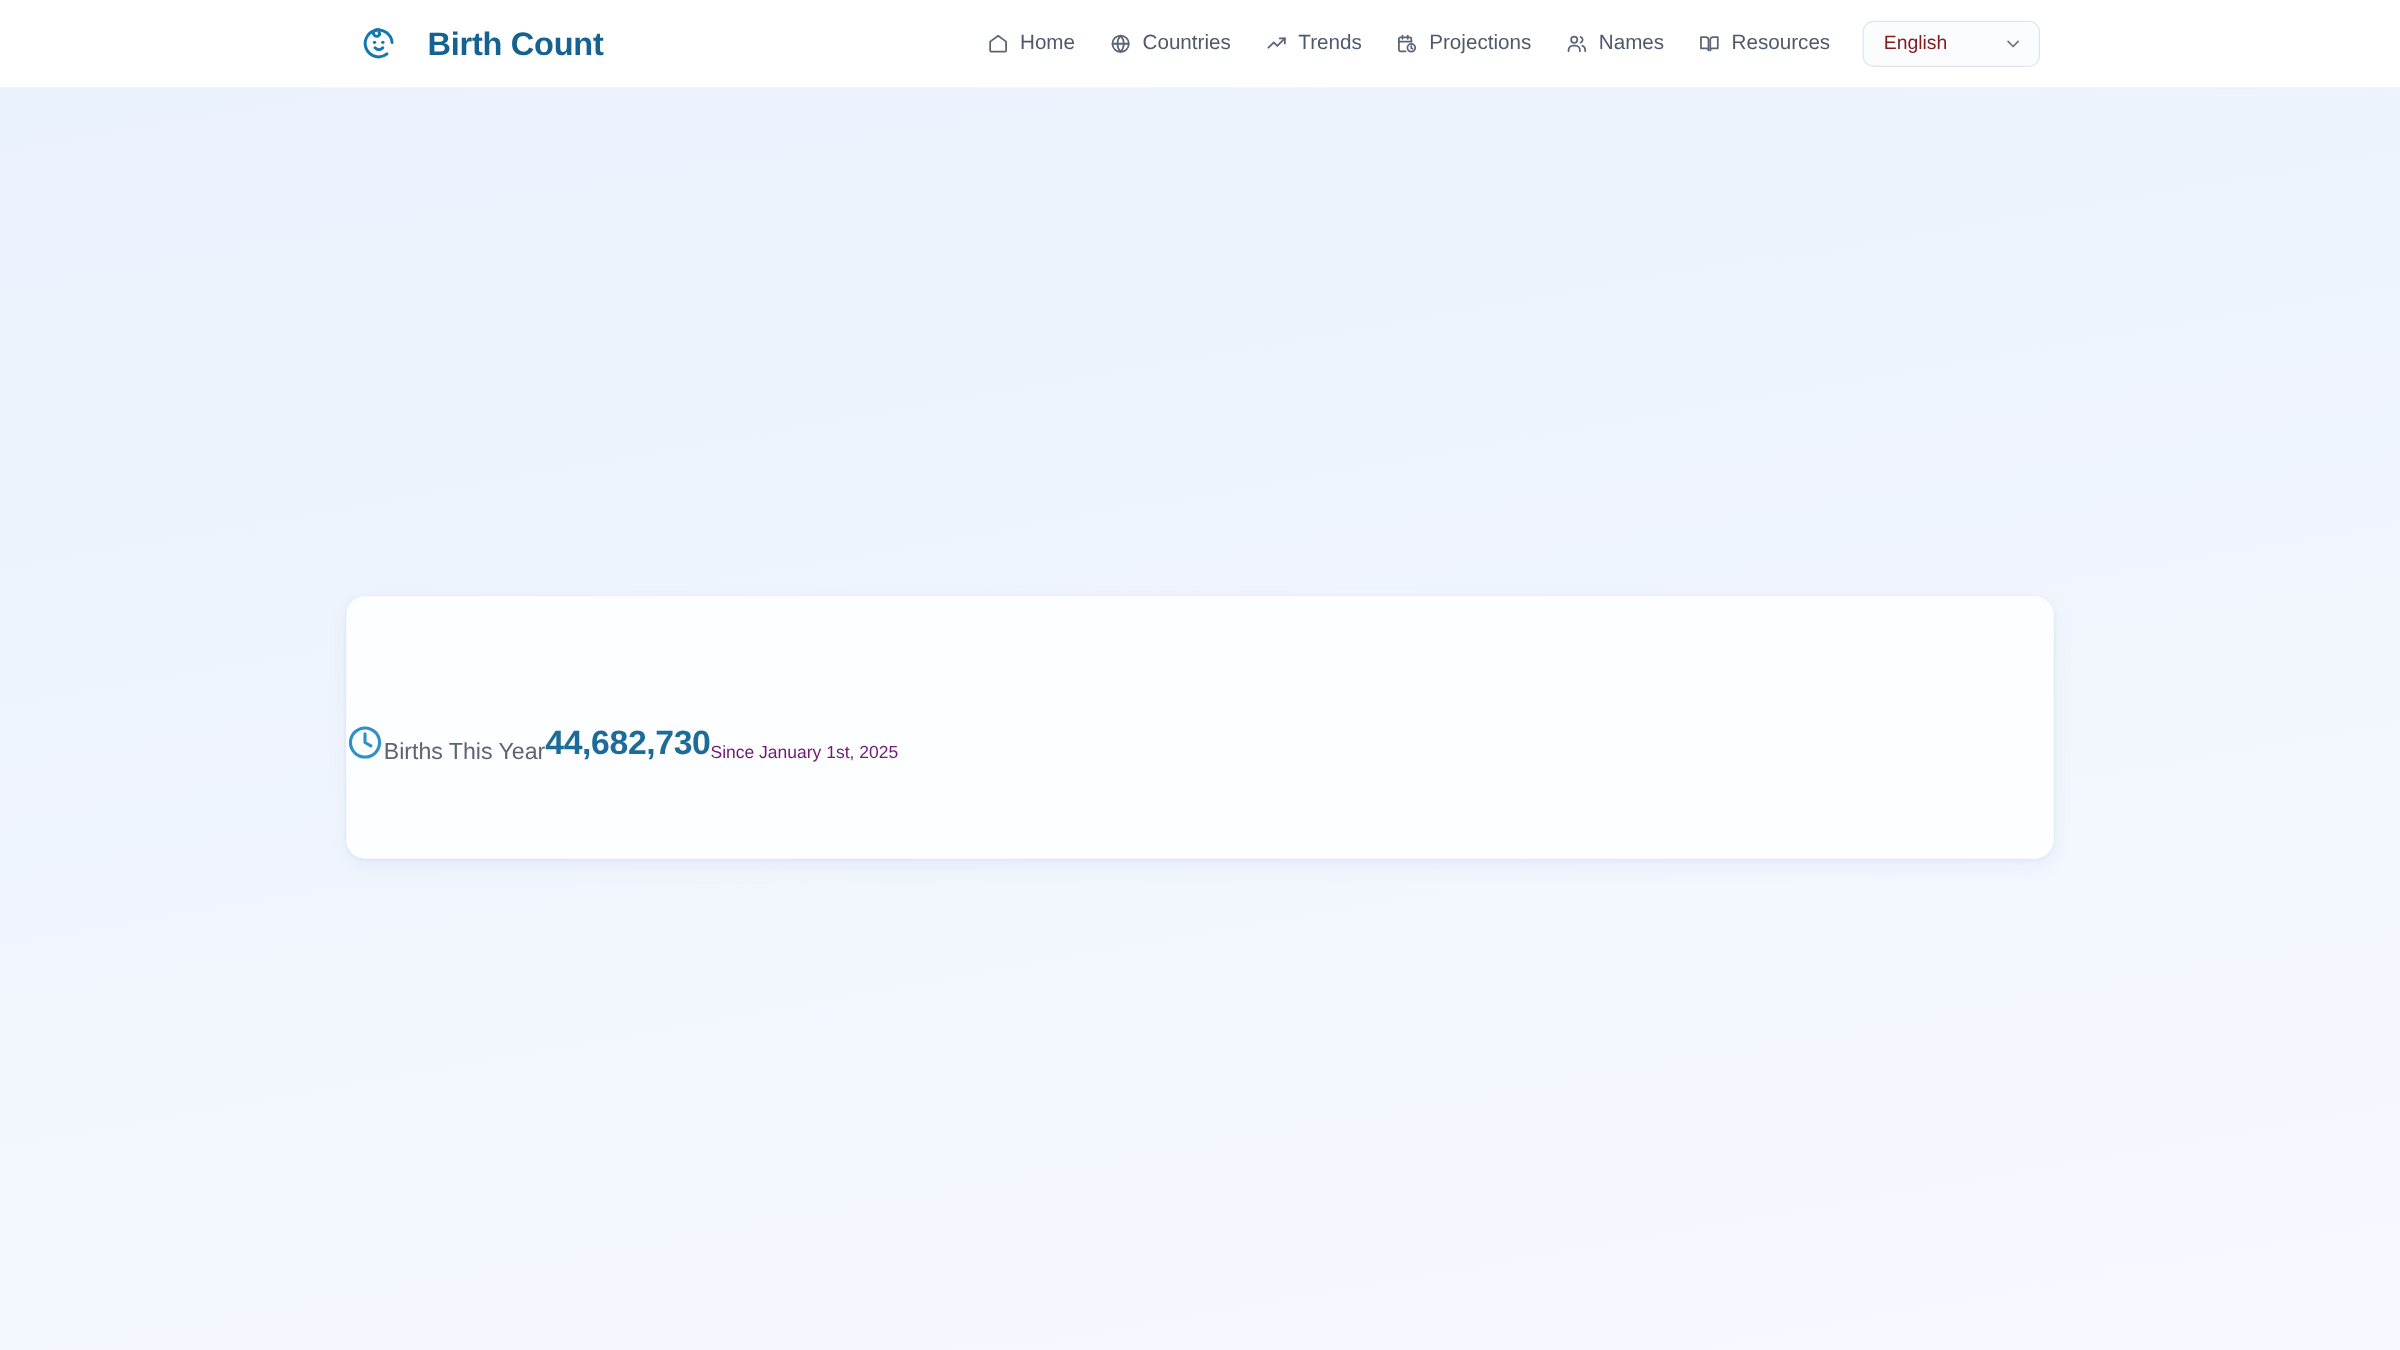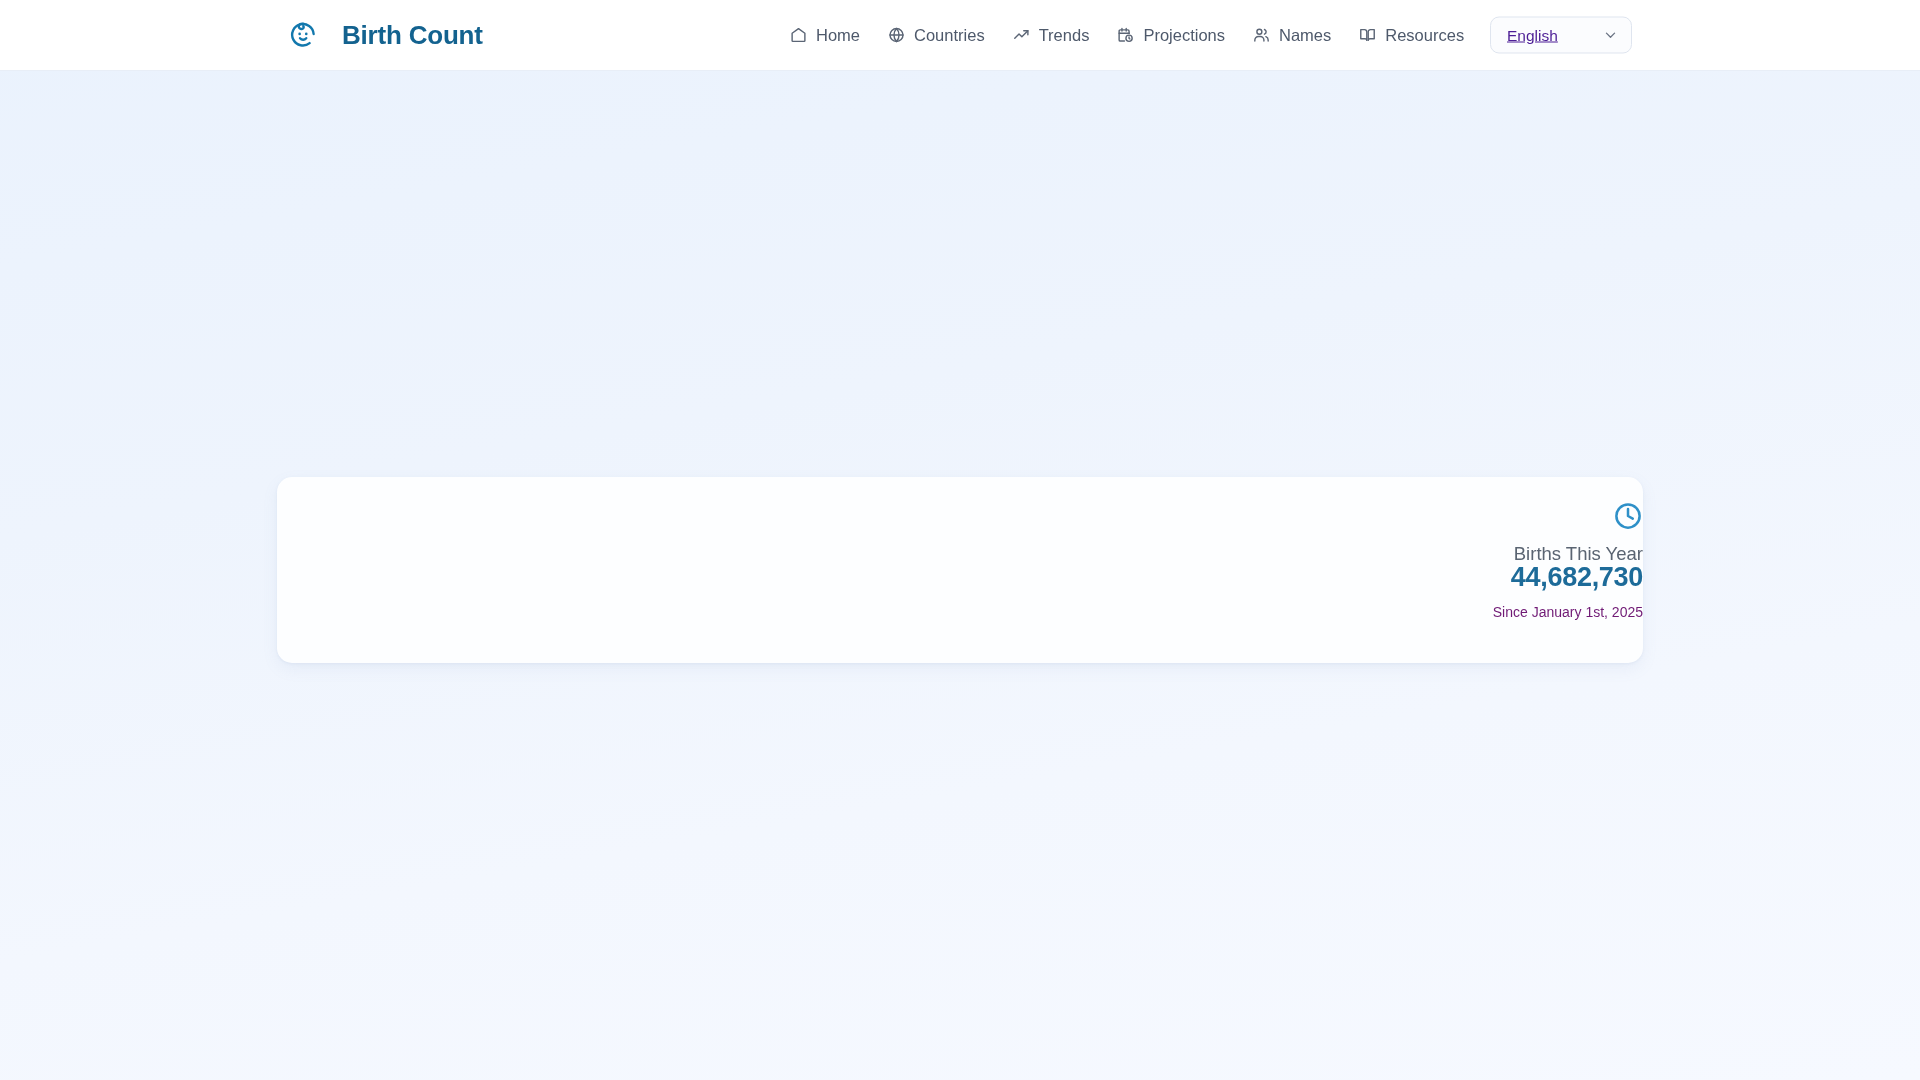--- a/index.html
+++ b/index.html
@@ -96,23 +96,22 @@
     background: #fbfcfe;
     display: flex;
     align-items: center;
     justify-content: space-between;
     padding: 0 13px 0 16px;
     cursor: pointer;
   }
 
   .lang-label {
     font-size: 15.5px;
-    color: #4c1d95;
-    line-height: 1;
-    text-decoration: underline;
+    color: #7f1d1d;
+    line-height: 1;
   }
 
   .chevron {
     width: 15px;
     height: 15px;
     display: block;
     color: #6b7484;
   }
 
   
@@ -125,28 +124,27 @@
     position: absolute;
     left: 277px;
     top: 406px;   
     width: 1366px;
     display: flex;
     gap: 18px;
   }
 
   .stat-card {
     flex: 1 1 0;
-    height: 186px;
+    height: 210px;
     background: #fdfeff;
     border-radius: 15px;
     box-shadow: 0 1px 3px rgba(120,145,185,0.10),
                 0 6px 16px rgba(120,145,185,0.09);
     display: flex;
-    flex-direction: column;
-    align-items: flex-end;
+    align-items: center;
     padding-top: 24px;
     cursor: pointer;
   }
 
   .stat-icon {
     width: 30px;
     height: 30px;
     display: block;
     color: #2e90c8;
   }

